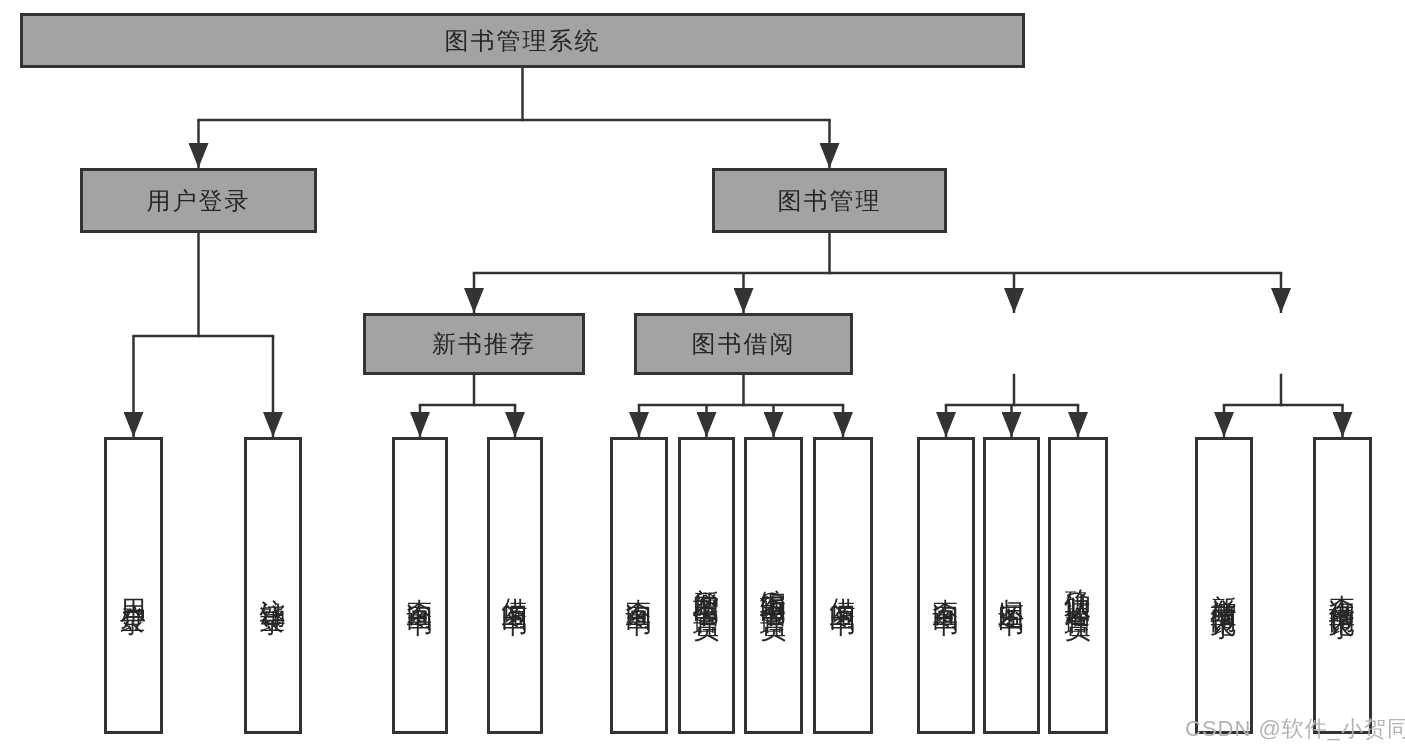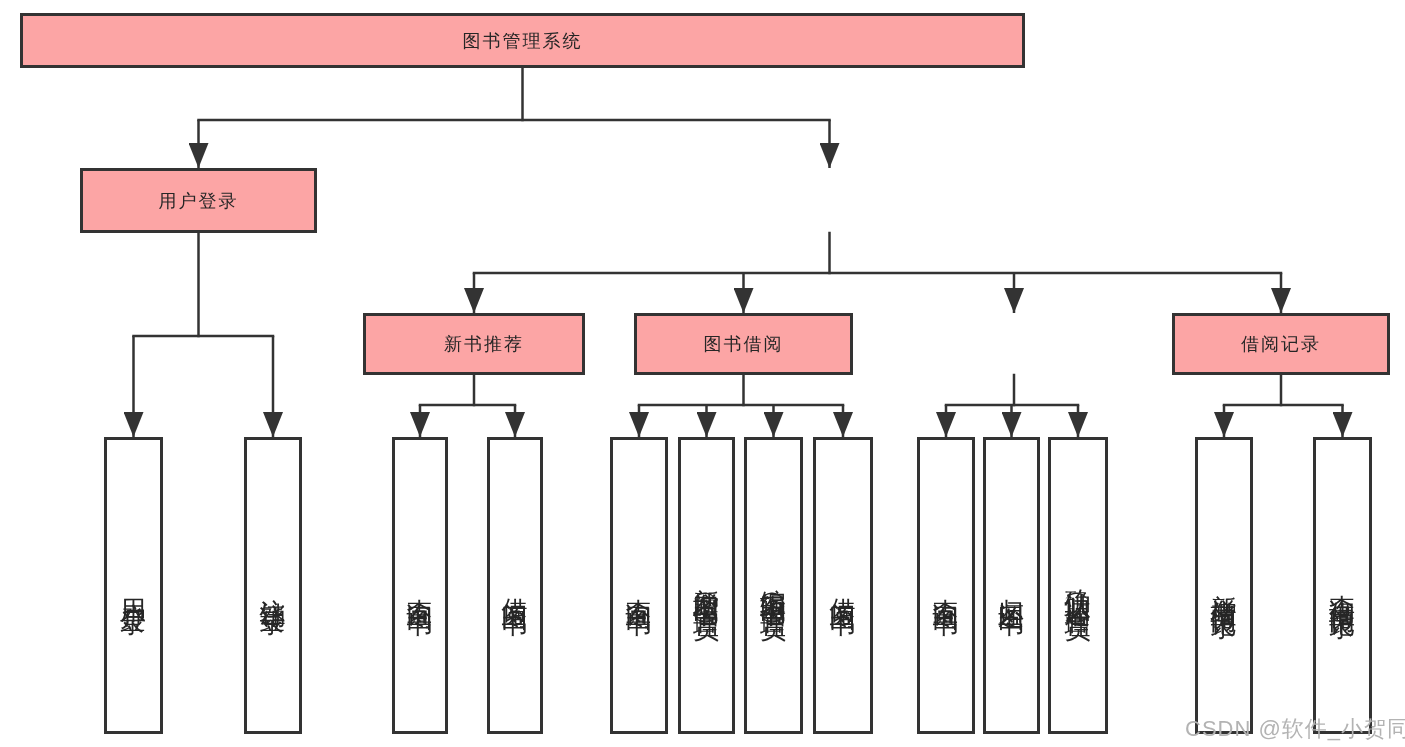--- a/index.html
+++ b/index.html
@@ -10,25 +10,25 @@
     background: #ffffff;
     overflow: hidden;
     font-family: "Liberation Sans", sans-serif;
     color: #262626;
   }
   #wires { position: absolute; left: 0; top: 0; }
   .hbox {
     position: absolute;
     box-sizing: border-box;
     border: 3px solid #333333;
-    background: #fca5a5;
+    background: #a3a3a3;
     display: flex;
     align-items: center;
     justify-content: center;
-    font-size: 18px;
+    font-size: 24px;
     letter-spacing: 2px;
     white-space: nowrap;
   }
   .vbox {
     position: absolute;
     box-sizing: border-box;
     border: 3px solid #333333;
     background: #ffffff;
     display: flex;
     align-items: center;
@@ -112,24 +112,24 @@
       <path d="M1281 375 V405" stroke-linecap="square"></path>
       <path d="M1224 405 H1342.5" stroke-linecap="square"></path>
       <line x1="1224" y1="405" x2="1224" y2="437" marker-end="url(#arrow)"></line>
       <line x1="1342.5" y1="405" x2="1342.5" y2="437" marker-end="url(#arrow)"></line>
     </g>
   </svg>
 
   <div class="hbox" style="left:20px; top:13px; width:1005px; height:55px;">图书管理系统</div>
 
   <div class="hbox" style="left:80px; top:168px; width:237px; height:65px;">用户登录</div>
+  <div class="hbox" style="left:712px; top:168px; width:235px; height:65px;">图书管理</div>
 
   <div class="hbox" style="left:363px; top:313px; width:222px; height:62px;padding-left:20px;">新书推荐</div>
   <div class="hbox" style="left:634px; top:313px; width:219px; height:62px;text-align:center;">图书借阅</div>
-  <div class="hbox" style="left:1172px; top:313px; width:218px; height:62px;">借阅记录</div>
 
   <div class="vbox" style="left:104px; top:437px; width:59px; height:297px;">用户登录</div>
   <div class="vbox" style="left:244px; top:437px; width:58px; height:297px;">注销登录</div>
 
   <div class="vbox" style="left:392px; top:437px; width:56px; height:297px;">查询图书</div>
   <div class="vbox" style="left:487px; top:437px; width:56px; height:297px;">借阅图书</div>
 
   <div class="vbox" style="left:610px; top:437px; width:58px; height:297px;">查询图书</div>
   <div class="vbox" style="left:678px; top:437px; width:57px; height:297px;">新增图书（管理员）</div>
   <div class="vbox" style="left:744px; top:437px; width:59px; height:297px;">编辑图书（管理员）</div>

